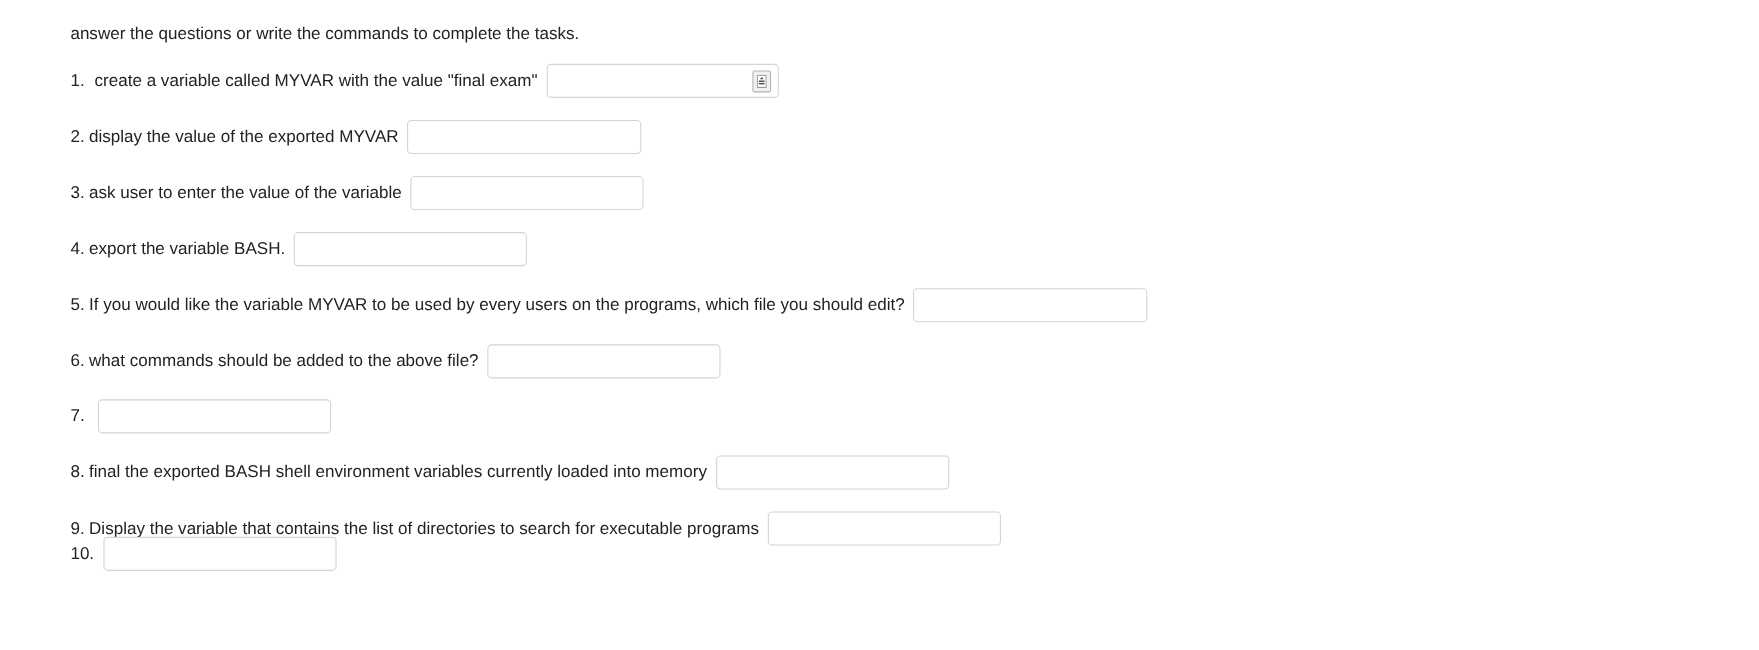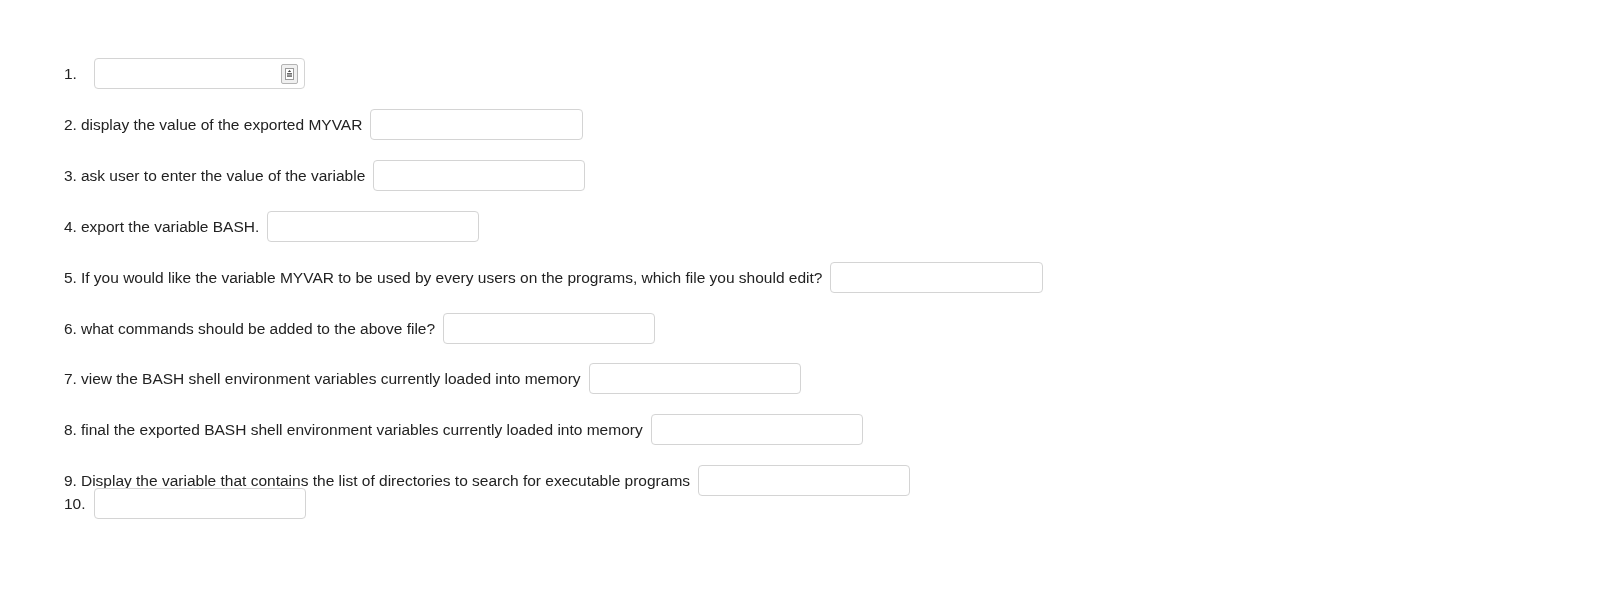--- a/index.html
+++ b/index.html
@@ -99,24 +99,26 @@
     justify-content: center;
     pointer-events: auto;
   }
   .inline-glyph svg { display: block; }
 </style>
 </head>
 <body>
 
 <div class="sheet">
 
+  <div class="intro">answer the questions or write the commands to complete the tasks.</div>
 
   <div class="q-row" style="top:58px;">
     <span class="q-num">1.</span>
     <span class="gap-wide"></span>
+    <span class="q-text">create a variable called MYVAR with the value "final exam"</span>
     <span class="box-wrap">
       <input class="answer-box" type="text" style="width: 211px;" placeholder="">
       <span class="inline-glyph">
         <svg width="9" height="12" viewBox="0 0 9 12" aria-hidden="true">
           <rect x="0.5" y="0.5" width="8" height="11" fill="#ffffff" stroke="#9a9a9a" stroke-width="1"></rect>
           <polygon points="4.5,2 6.2,4 2.8,4" fill="#4a4a4a"></polygon>
           <rect x="2" y="5.2" width="5" height="1.3" fill="#4a4a4a"></rect>
           <rect x="2" y="7.4" width="5" height="1.3" fill="#4a4a4a"></rect>
         </svg>
       </span>
@@ -154,21 +156,20 @@
   <div class="q-row" style="top:313px;">
     <span class="q-num">6.</span>
     <span class="gap-norm"></span>
     <span class="q-text">what commands should be added to the above file?</span>
     <input class="answer-box" type="text" style="width: 212px;" placeholder="">
   </div>
 
   <div class="q-row" style="top:363px;">
     <span class="q-num">7.</span>
     <span class="gap-norm"></span>
-    <span class="q-text">view the BASH shell environment variables currently loaded into memory</span>
     <input class="answer-box" type="text" style="width: 212px;" placeholder="">
   </div>
 
   <div class="q-row" style="top:414px;">
     <span class="q-num">8.</span>
     <span class="gap-norm"></span>
     <span class="q-text">final the exported BASH shell environment variables currently loaded into memory</span>
     <input class="answer-box" type="text" style="width: 212px;" placeholder="">
   </div>
 

